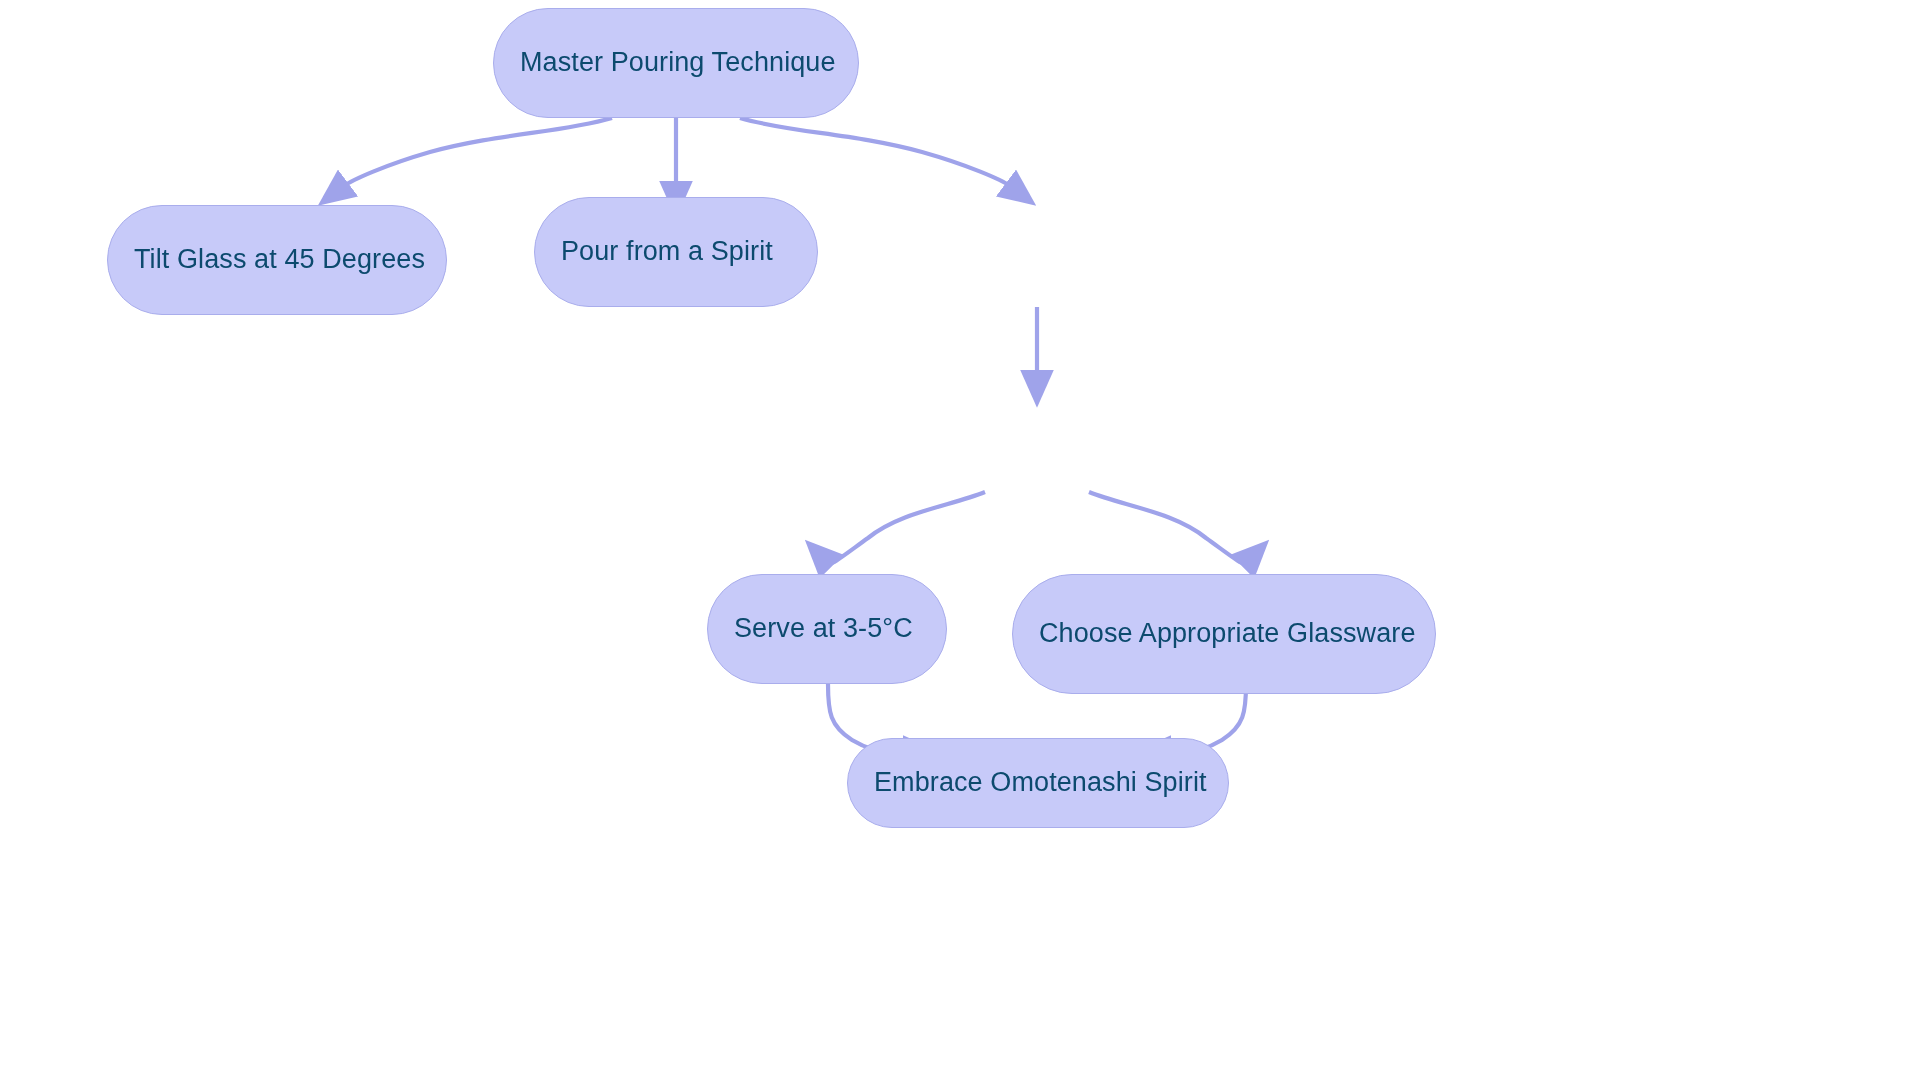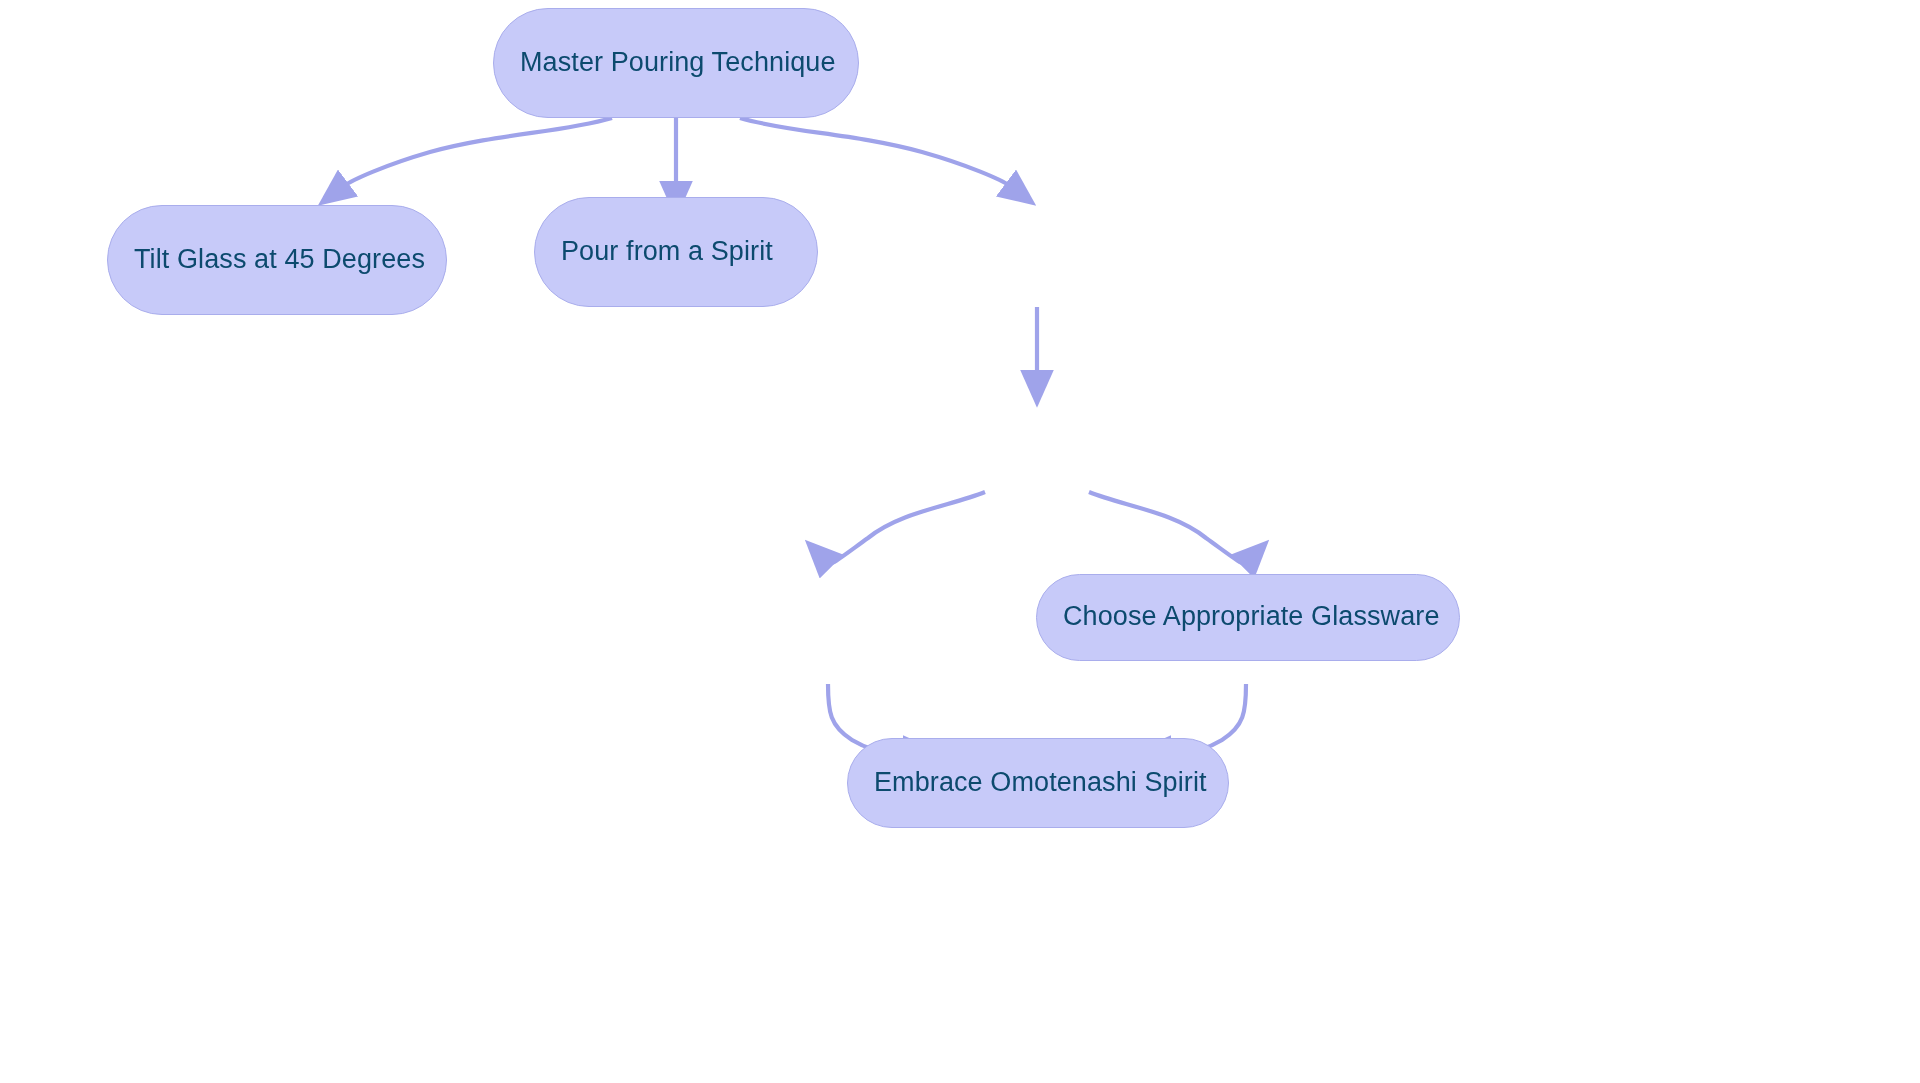--- a/index.html
+++ b/index.html
@@ -79,22 +79,25 @@
   <div class="flow-node" style="left:107px; top:197px; width:340px; height:110px;margin-top:8px;">
     <span class="node-label">Tilt Glass at 45 Degrees</span>
   </div>
 
   <div class="flow-node" style="left:534px; top:197px; width:284px; height:110px;">
     <span class="node-label">Pour from a Spirit</span>
   </div>
 
 
 
+  <div class="flow-node" style="left:707px; top:574px; width:240px; height:110px;">
+    <span class="node-label">Serve at 3-5°C</span>
+  </div>
 
-  <div class="flow-node" style="left:1036px; top:574px; width:424px; height:87px;">
+  <div class="flow-node" style="left:1012px; top:574px; width:424px; height:120px;">
     <span class="node-label">Choose Appropriate Glassware</span>
   </div>
 
   <div class="flow-node" style="left:847px; top:738px; width:382px; height:90px;">
     <span class="node-label">Embrace Omotenashi Spirit</span>
   </div>
 
 </div>
 
 </body></html>

